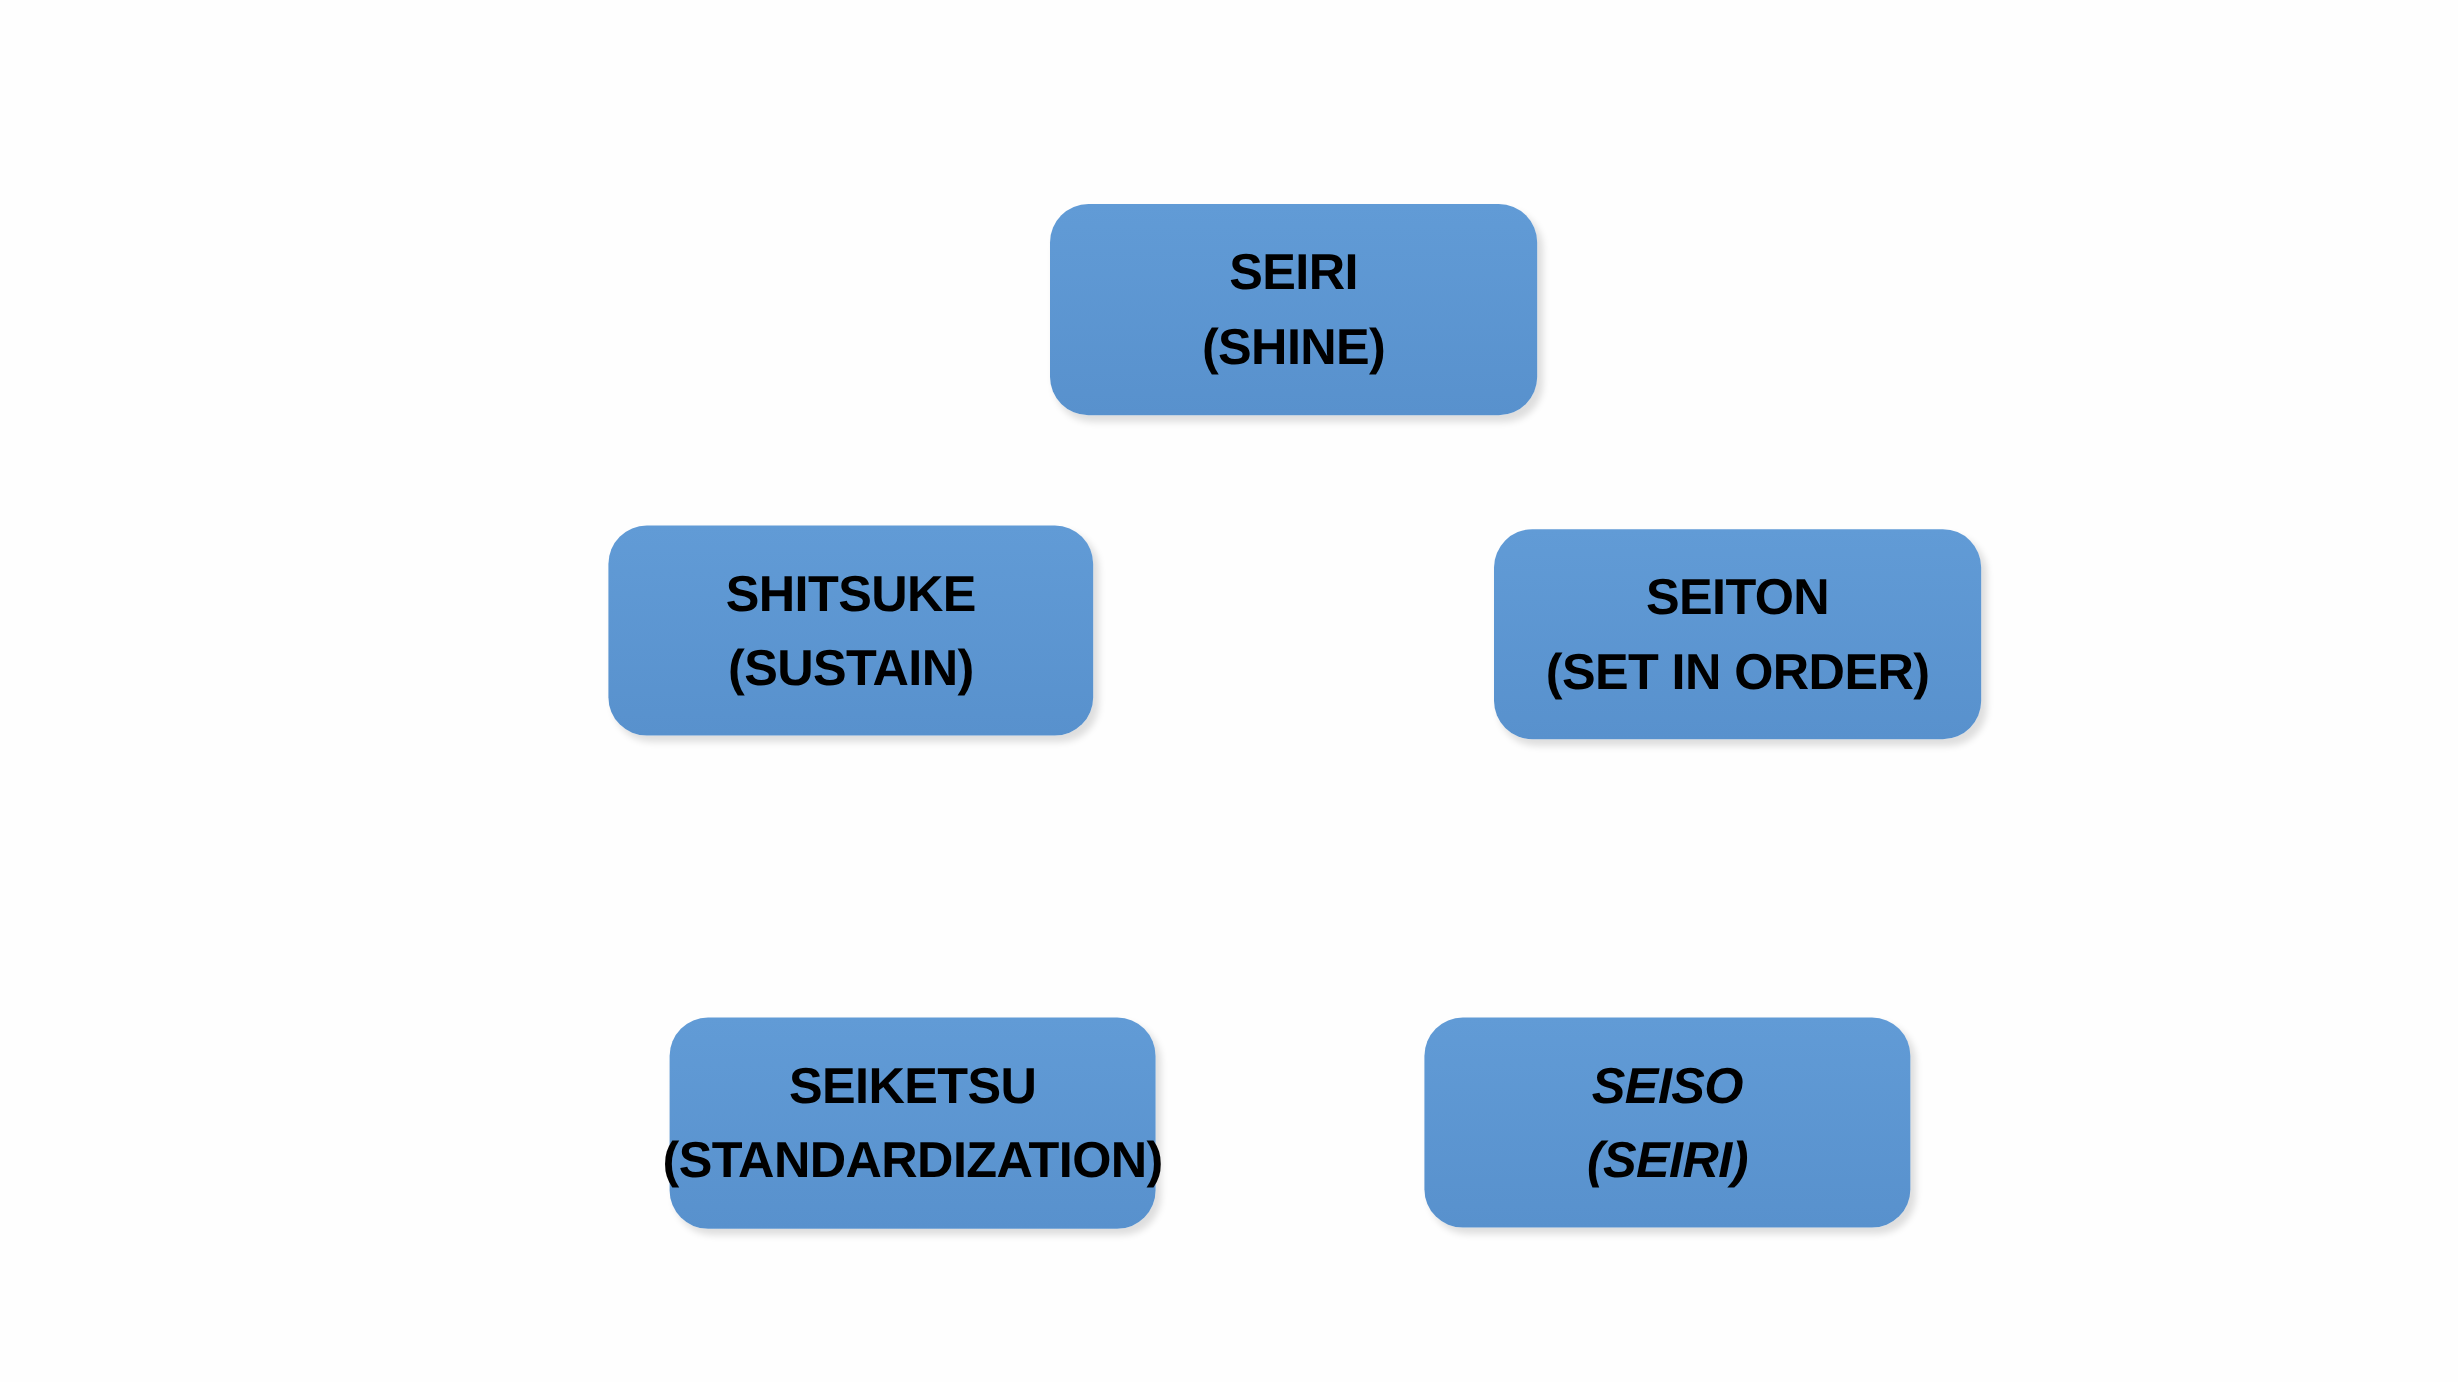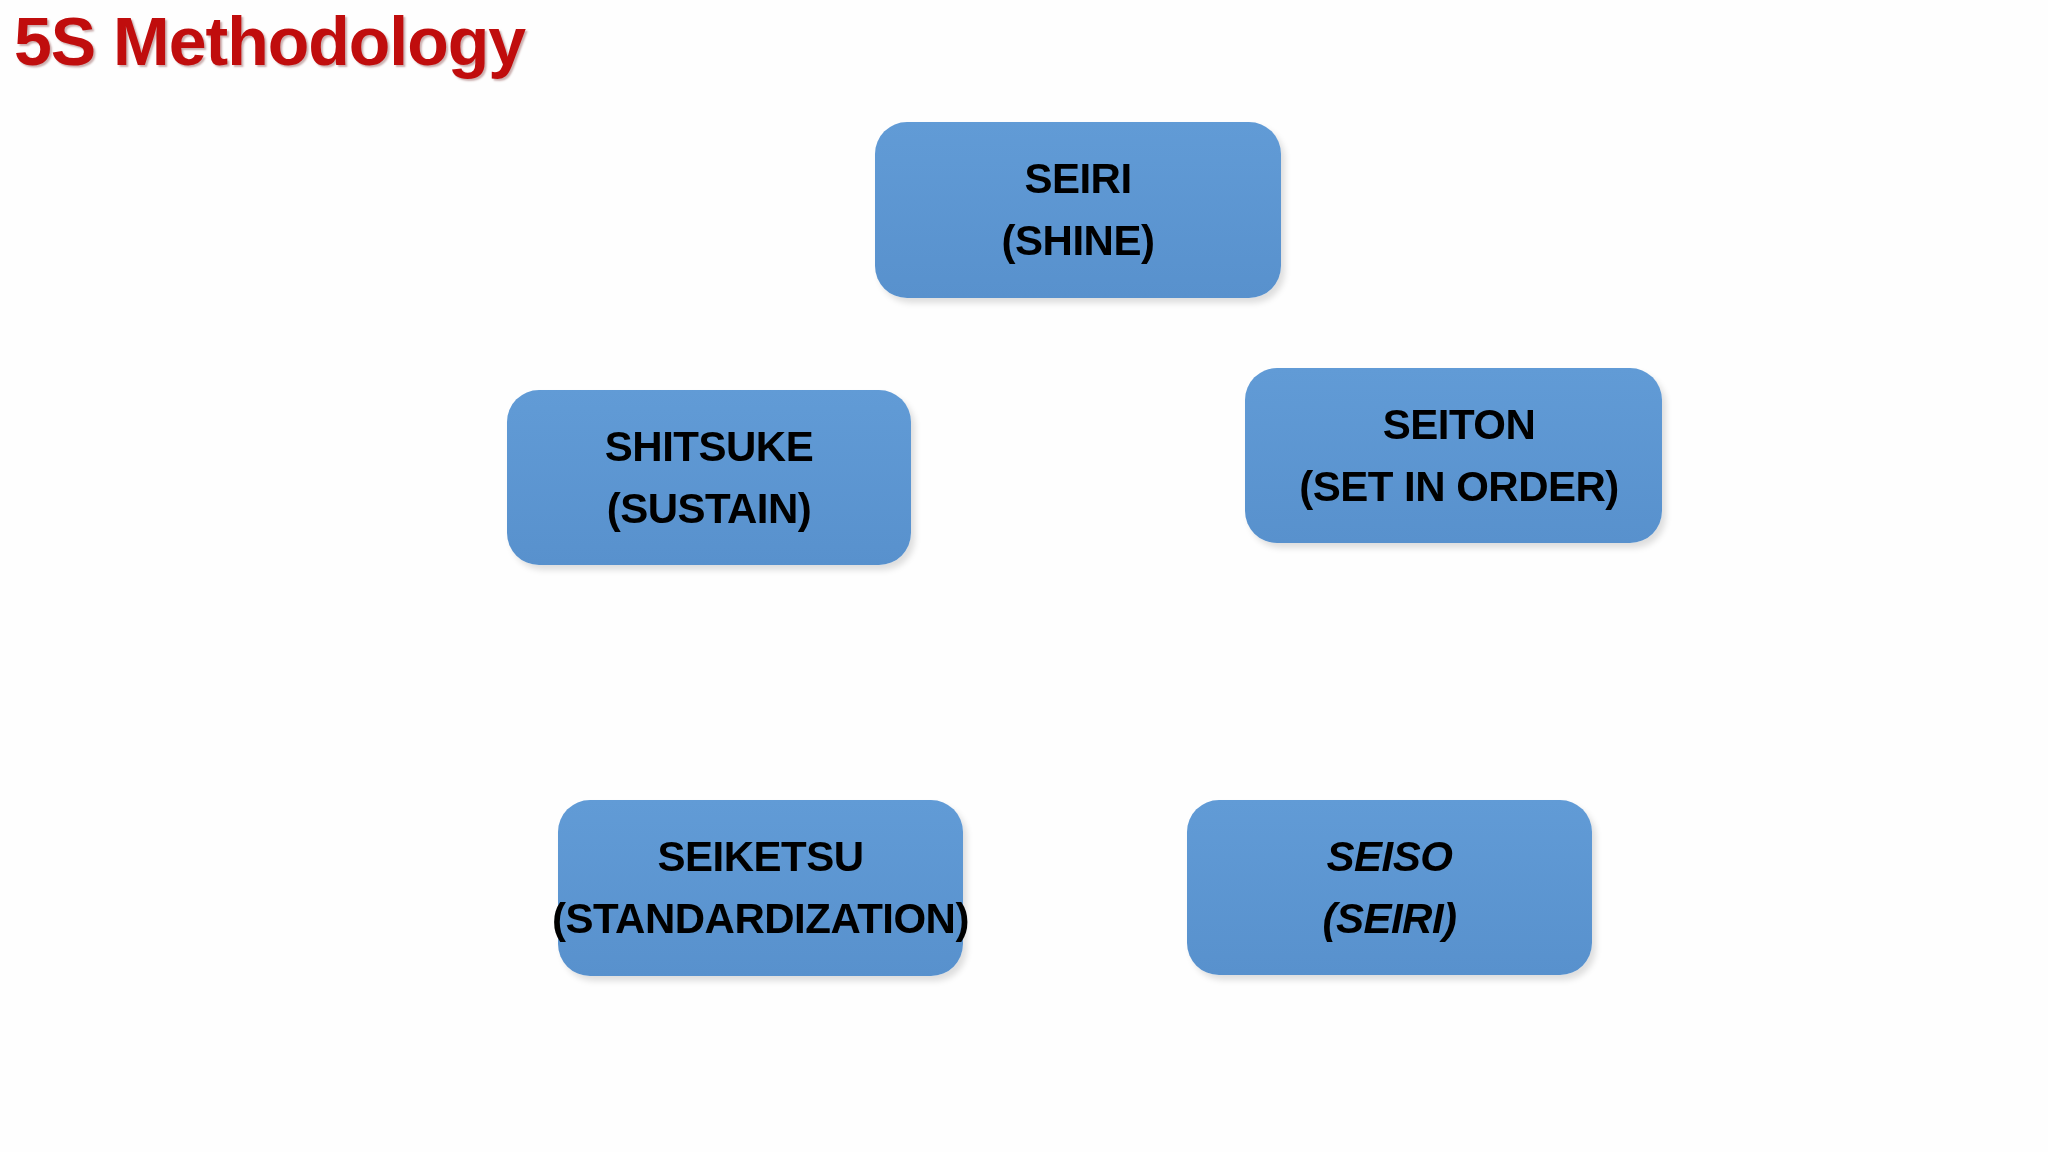--- a/index.html
+++ b/index.html
@@ -39,33 +39,33 @@
     align-items: center;
     justify-content: center;
     gap: 20px;
     color: #000000;
     font-weight: bold;
     font-size: 42px;
     letter-spacing: -0.5px;
     text-align: center;
     white-space: nowrap;
     line-height: 1;
+    margin-top: 48px;
   }
   .node-seiri    { left: 875px;  top: 122px; width: 406px; height: 176px; }
   .node-shitsuke { left: 507px;  top: 390px; width: 404px; height: 175px; text-align: right; }
-  .node-seiton   { left: 1245px; top: 368px; width: 406px; height: 175px; padding-left: 11px; }
+  .node-seiton   { left: 1245px; top: 393px; width: 406px; height: 175px; }
   .node-seiketsu { left: 558px;  top: 800px; width: 405px; height: 176px; }
   .node-seiso    { left: 1187px; top: 800px; width: 405px; height: 175px; font-style: italic; }
 </style>
 </head>
 <body>
 
 <div class="slide">
 
-  <div class="slide-title">5S Methodology</div>
 
   <div class="node node-seiri">
     <span>SEIRI</span>
     <span>(SHINE)</span>
   </div>
 
   <div class="node node-seiton">
     <span>SEITON</span>
     <span>(SET IN ORDER)</span>
   </div>

